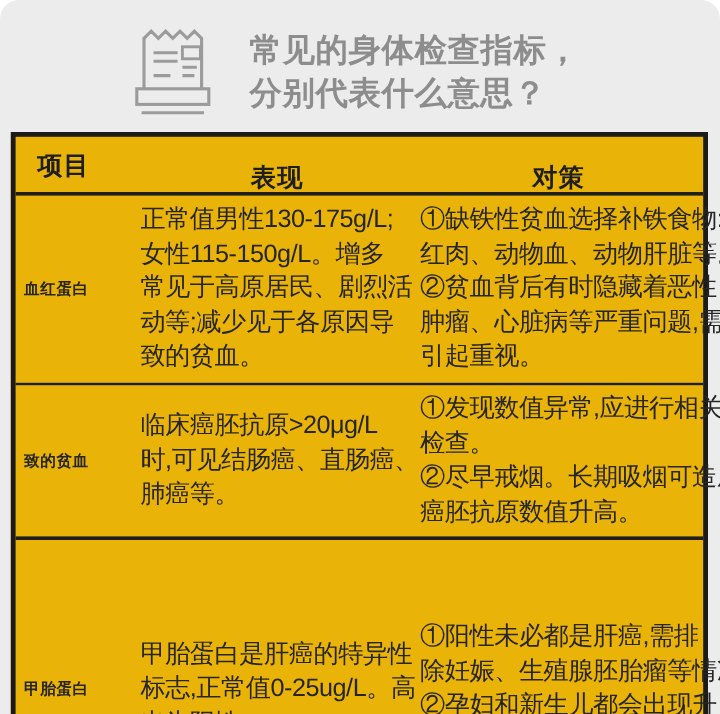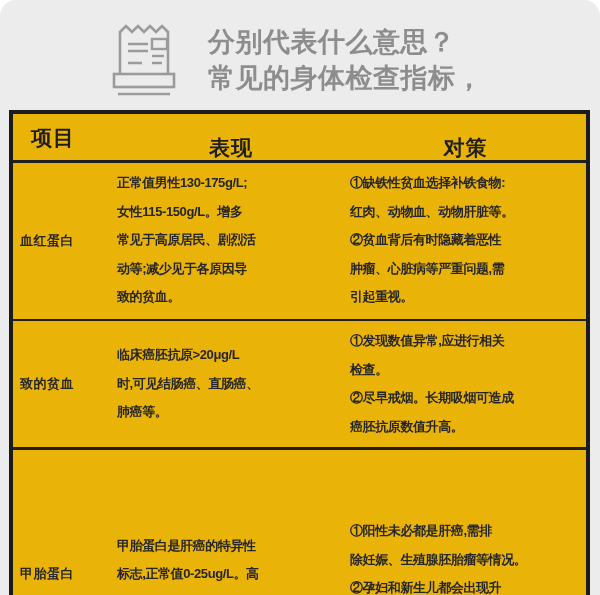--- a/index.html
+++ b/index.html
@@ -68,22 +68,22 @@
 
   .item-cell {
     padding-left: 7px;
     font-size: 13px;
     font-weight: 600;
     color: #262626;
     letter-spacing: 0.5px;
     white-space: nowrap;
   }
   .body-text {
-    font-size: 13px;
-    font-weight: 700;
+    font-size: 21px;
+    font-weight: 400;
     color: #262626;
     line-height: 28.5px;
     letter-spacing: -0.4px;
     white-space: pre;
   }
   .c3 .body-text, .c3.body-text { padding-left: 5px; }
 </style>
 </head>
 <body>
 
@@ -93,22 +93,22 @@
     <svg class="receipt-icon" viewBox="0 0 76 84" fill="none" xmlns="http://www.w3.org/2000/svg">
       <path d="M14 14 l6 -6 6 6 6 -6 6 6 6 -6 6 6 6 -6 6 6" stroke="#9b9b9b" stroke-width="2.6"></path>
       <path d="M14 13 V57 M62 13 V57" stroke="#9b9b9b" stroke-width="2.6"></path>
       <path d="M22 26 H42 M22 33 H42 M22 45 H36" stroke="#9b9b9b" stroke-width="2.6"></path>
       <rect x="46" y="21" width="15" height="10" stroke="#9b9b9b" stroke-width="2.4"></rect>
       <path d="M46 38 H58 M46 45 H56" stroke="#9b9b9b" stroke-width="2.6"></path>
       <rect x="8" y="56" width="60" height="13" stroke="#9b9b9b" stroke-width="2.6"></rect>
       <path d="M12 76 H64" stroke="#9b9b9b" stroke-width="2.6"></path>
     </svg>
     <div class="title">
+      <div>常见的身体检查指标，</div>
       <div>分别代表什么意思？</div>
-      <div>常见的身体检查指标，</div>
     </div>
   </div>
 
   <div class="tbl">
 
     <div class="grid-row thead">
       <div class="cell c1">项目</div>
       <div class="cell c2">表现</div>
       <div class="cell c3">对策</div>
     </div>

